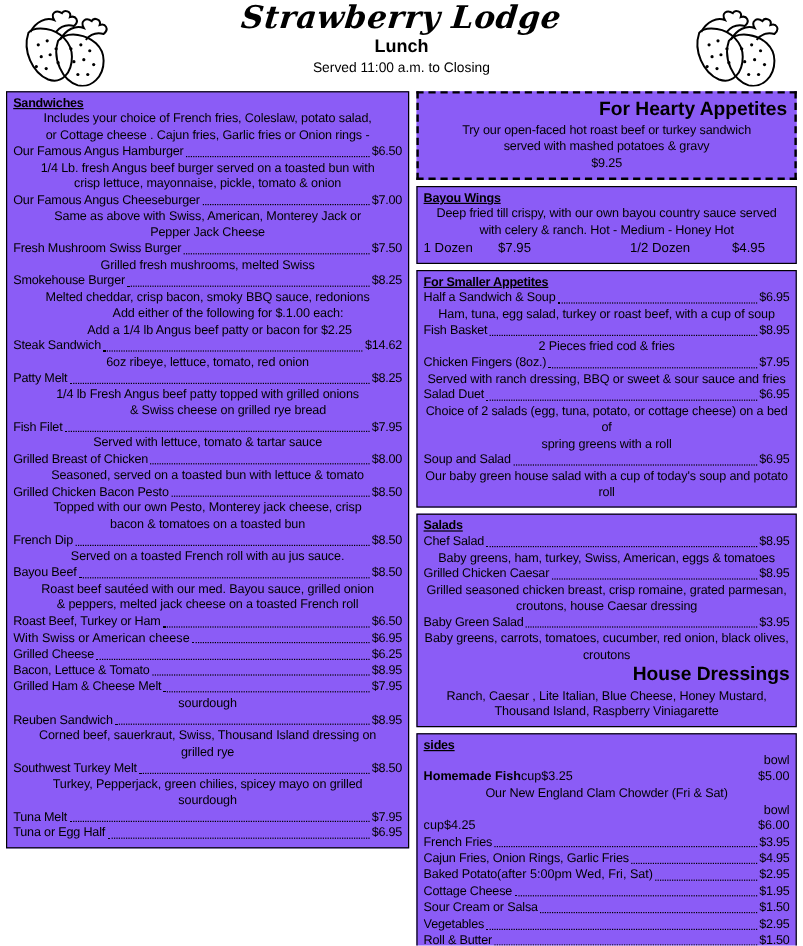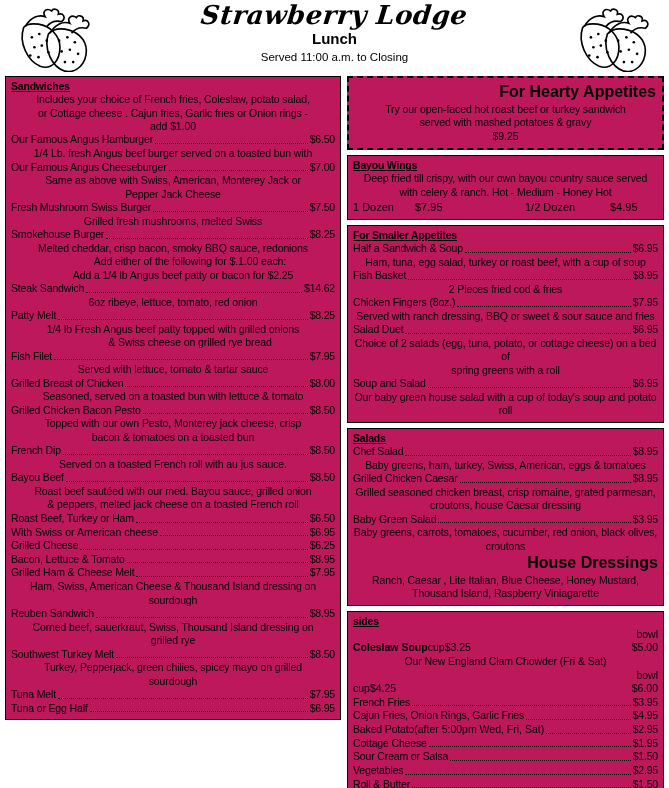--- a/index.html
+++ b/index.html
@@ -75,21 +75,21 @@
     width: 669px;
   }
   .col-left { width: 336px; flex: none; }
   .col-right { width: 317px; flex: none; }
 
   .box {
     border: 1.5px solid #000;
     padding: 3px 5px 4px 5px;
     box-sizing: border-box;
     margin-bottom: 5px;
-    background: #be185d;
+    background: #8b5cf6;
   }
   .box.dashed {
     border: 2px dashed #000;
     text-align: center;
     padding: 4px 6px 5px 6px;
   }
 
   
   .sec-head {
     font-weight: bold;
@@ -237,28 +237,28 @@
     </div>
   </div>
 
   <div class="columns">
 
     <div class="col-left">
       <div class="box">
         <div class="sec-head">Sandwiches</div>
         <div class="desc">Includes your choice of French fries,  Coleslaw,  potato salad,</div>
         <div class="desc">or Cottage cheese . Cajun fries, Garlic fries or  Onion rings -</div>
-        <div class="desc">add $1.00</div>
 
         <div class="item">
           <span class="nm">Our Famous Angus Hamburger</span>
           <span class="dots"></span>
           <span class="pr">$6.50</span>
         </div>
         <div class="desc"> 1/4 Lb. fresh Angus beef burger served on a toasted bun with</div>
+        <div class="desc">crisp lettuce, mayonnaise, pickle, tomato &amp; onion</div>
 
         <div class="item">
           <span class="nm">Our Famous Angus Cheeseburger</span>
           <span class="dots"></span>
           <span class="pr">$7.00</span>
         </div>
         <div class="desc">Same as above with Swiss, American, Monterey Jack or</div>
         <div class="desc">Pepper Jack Cheese</div>
 
         <div class="item">
@@ -350,21 +350,20 @@
           <span class="nm">Bacon, Lettuce &amp; Tomato </span>
           <span class="dots"></span>
           <span class="pr">$8.95</span>
         </div>
 
         <div class="item">
           <span class="nm">Grilled Ham &amp; Cheese Melt </span>
           <span class="dots"></span>
           <span class="pr">$7.95</span>
         </div>
-        <div class="desc">Ham, Swiss, American Cheese &amp; Thousand Island dressing on</div>
         <div class="desc">sourdough</div>
 
         <div class="item">
           <span class="nm">Reuben Sandwich</span>
           <span class="dots"></span>
           <span class="pr">$8.95</span>
         </div>
         <div class="desc">Corned beef, sauerkraut, Swiss, Thousand Island dressing on</div>
         <div class="desc">grilled rye</div>
 
@@ -480,21 +479,21 @@
         <div class="ctr-head">House Dressings</div>
         <div class="desc center">Ranch, Caesar , Lite Italian, Blue Cheese, Honey Mustard,</div>
         <div class="desc center">Thousand Island, Raspberry Viniagarette</div>
       </div>
 
       <div class="box">
         <div class="sec-head">sides</div>
 
         <div class="row2">
           <div class="half">
-            <span class="nm" style="font-weight:bold">Coleslaw Soup</span>
+            <span class="nm" style="font-weight:bold">Homemade Fish</span>
             <span class="dots" style="max-width:12px"></span>
             <span>cup</span>
             <span class="dots"></span>
             <span class="pr">$3.25</span>
           </div>
           <div class="half pad">
             <span style="padding-left:28px">bowl</span>
             <span class="dots"></span>
             <span class="pr">$5.00</span>
           </div>

